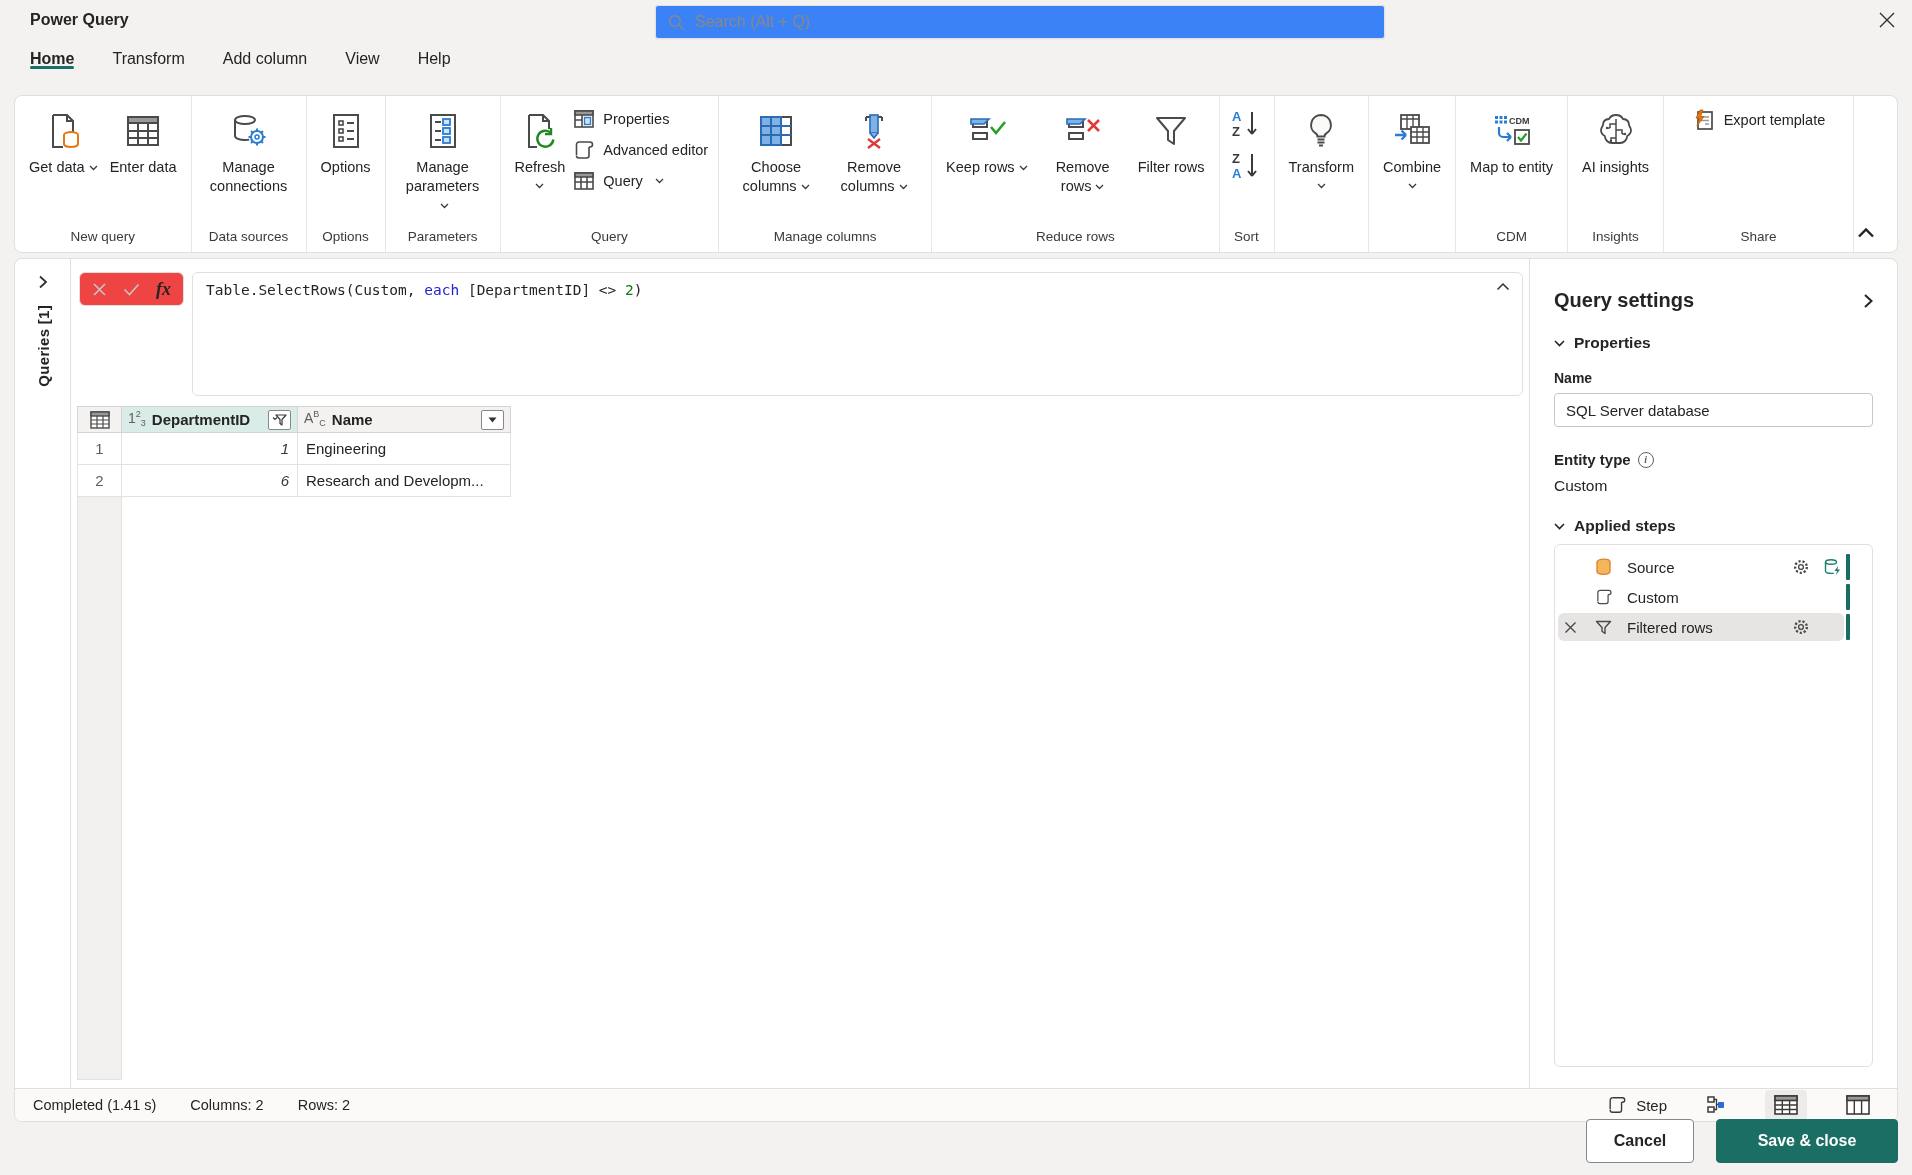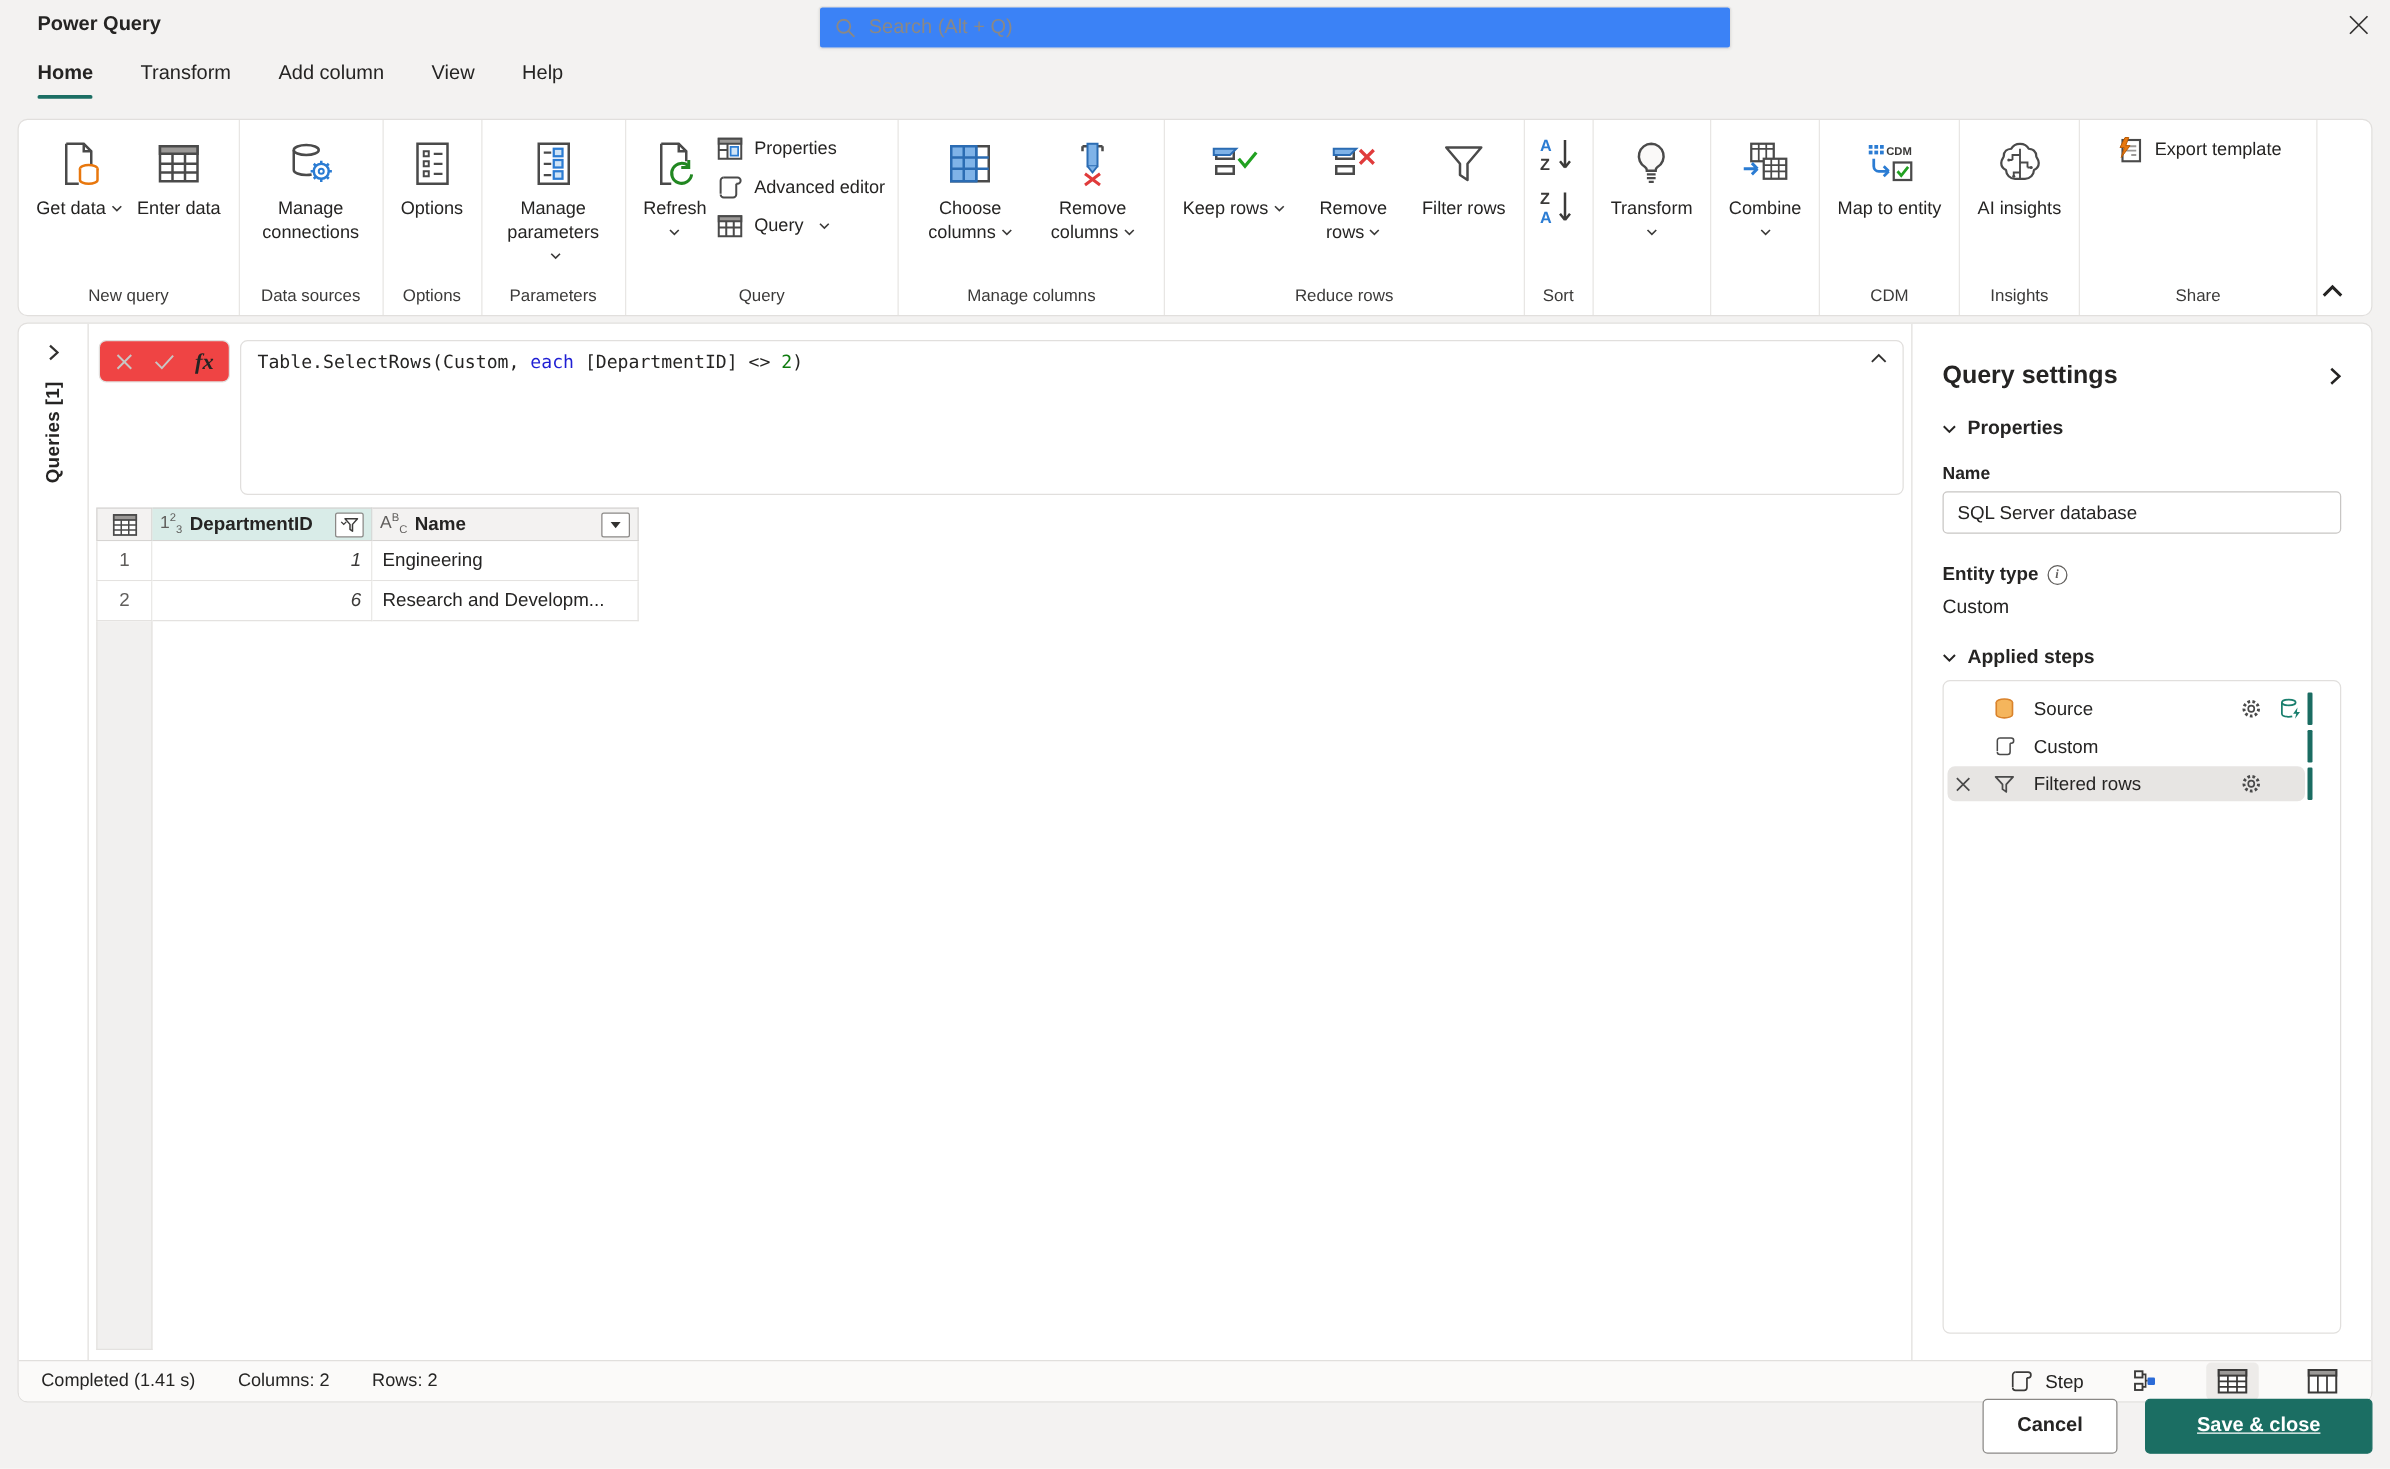--- a/index.html
+++ b/index.html
@@ -24,21 +24,21 @@
   }
   .search-box input {
     border:none; outline:none; flex:1; font-size:16px; color:#323130;
     font-family:"Liberation Sans", sans-serif; background:transparent;
   }
   .search-box input::placeholder { color:#8a8886; }
   .close-btn { position:absolute; right:16px; top:11px; cursor:pointer; }
 
   
   .tabs { position:absolute; top:50px; left:30px; display:flex; gap:38px; }
-  .tab { font-size:16px; padding-bottom:11px; position:relative; cursor:pointer; color:#252423; }
+  .tab { font-size:16px; padding-bottom:1px; position:relative; cursor:pointer; color:#252423; }
   .tab.active { font-weight:700; }
   .tab.active::after {
     content:""; position:absolute; left:0; right:0; bottom:0; height:3px;
     background:#1b6e63; border-radius:2px;
   }
 
   
   .ribbon {
     position:absolute; top:95px; left:14px; right:14px; height:158px;
     background:#fff; border:1px solid #e1dfdd; border-radius:8px;
@@ -162,21 +162,21 @@
   }
   .status-right { margin-left:auto; display:flex; align-items:center; gap:30px; }
   .step-btn { display:flex; align-items:center; gap:9px; font-size:15px; cursor:pointer; }
   .view-btn { padding:4px 8px; border-radius:4px; cursor:pointer; }
   .view-btn.active { background:#edebe9; }
 
   
   .footer-btns { position:absolute; right:14px; bottom:12px; display:flex; gap:22px; }
   .btn { height:44px; border-radius:4px; font-size:16px; font-weight:700; display:flex; align-items:center; justify-content:center; cursor:pointer; font-family:"Liberation Sans", sans-serif; }
   .btn-cancel { width:108px; background:#fff; border:1px solid #8a8886; color:#252423; }
-  .btn-save { width:182px; background:#1b6e63; border:1px solid #1b6e63; color:#fff;text-decoration:underline; }
+  .btn-save { width:182px; background:#1b6e63; border:1px solid #1b6e63; color:#fff; }
 </style>
 </head>
 <body>
 
 <div class="topbar">
   <div class="app-title">Power Query</div>
   <div class="search-box">
     <span>
       <svg width="17" height="17" viewBox="0 0 17 17">
           <circle cx="7" cy="7" r="5.2" fill="none" stroke="#8a8886" stroke-width="1.5"></circle>

